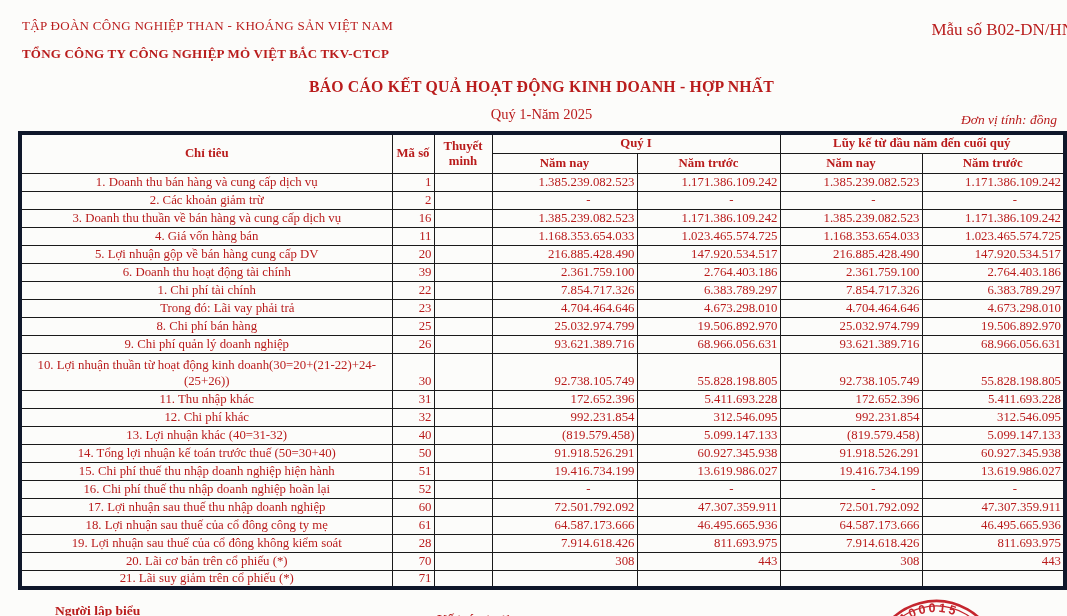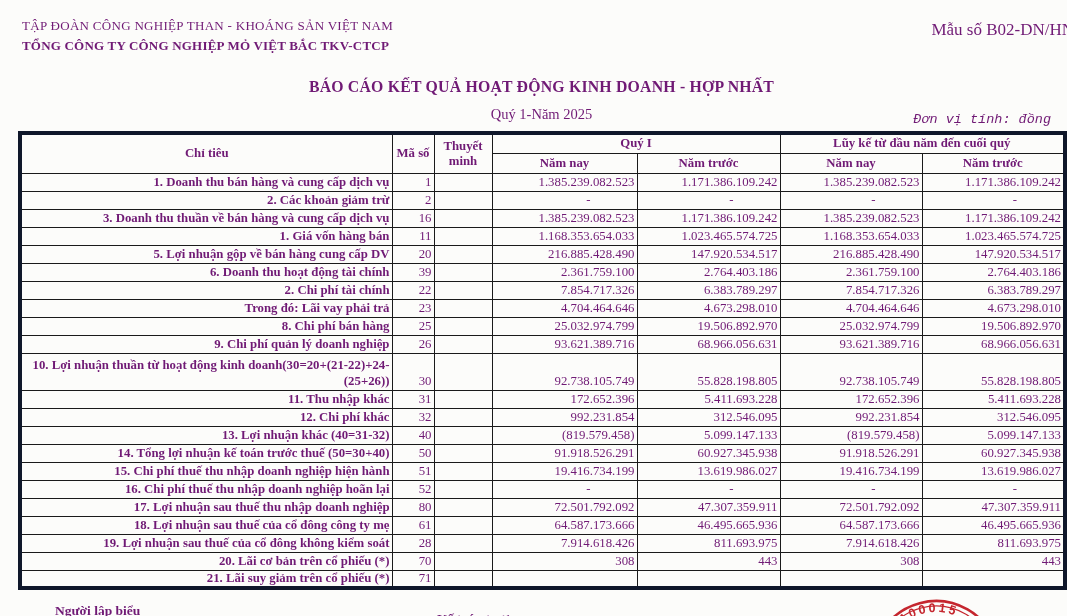--- a/index.html
+++ b/index.html
@@ -4,34 +4,34 @@
 <style>
   * { margin:0; padding:0; box-sizing:border-box; }
   html,body { background:#e8e8e8; }
   .page {
     position:relative;
     width:1067px; height:616px;
     margin:0 auto;
     background:#fcfcfa;
     overflow:hidden;
     font-family:"Liberation Serif","DejaVu Serif",serif;
-    color:#701a75;
+    color:#b91c1c;
   }
   
   .org-block { position:absolute; left:22px; top:16px; width:530px; line-height:1.5; }
   .org-line1 { font-size:13px; letter-spacing:.3px; }
-  .org-line2 { font-size:13px; font-weight:bold; letter-spacing:.2px; }
+  .org-line2 { font-size:13px; font-weight:bold; letter-spacing:.2px;margin-top:8px; }
   .form-block { position:absolute; left:576px; top:20px; width:498px; text-align:right; }
   .form-no { font-size:17px; }
   .form-issued { font-size:11.3px; font-style:italic; margin-top:2px; }
   
   .title-block { position:absolute; left:8px; top:78px; width:100%; text-align:center; }
   .report-title { font-size:15.8px; font-weight:bold; letter-spacing:.2px; }
   .report-subtitle { font-size:14.5px; font-weight:normal; margin-top:10px; }
-  .unit-note { position:absolute; right:16px; top:112px; font-size:13.5px; font-style:italic;font-family:Liberation Mono, monospace; }
+  .unit-note { position:absolute; right:10px; top:112px; font-size:13.5px; font-style:italic; }
   
   table.report {
     position:absolute; left:18px; top:131px; width:1045px;
     border-collapse:collapse; table-layout:fixed;
   }
   table.report th, table.report td {
     border:1.4px solid #1a1a1a;
     font-size:12.8px;
     padding:0 2px;
     overflow:hidden;
@@ -39,21 +39,21 @@
   table.report { border:4px solid #0f172a; }
   thead th { font-weight:bold; text-align:center; height:20px; line-height:1.15; }
   tbody td { height:18px; vertical-align:bottom; line-height:1.25; }
   col.w-label { width:372px; }
   col.w-ma    { width:42px;  }
   col.w-tm    { width:58px;  }
   col.w-q1    { width:145px; }
   col.w-q2    { width:143px; }
   col.w-l1    { width:142px; }
   col.w-l2    { width:143px; }
-  td.c-label { text-align:right; padding-left:4px;font-weight:bold; }
+  td.c-label { text-align:center; padding-left:4px; }
   td.c-label.indent { padding-left:43px; }
   td.c-ma  { text-align:right; padding-right:10px; }
   td.c-num { text-align:right; padding-right:12px; font-size:12.6px; }
   td.c-num.dash { padding-right:46px; }
   tr.tall td { height:37px; }
   
   .footer-left   { position:absolute; left:55px;  top:603px; font-size:13.5px; font-weight:bold; }
   .footer-center { position:absolute; left:437px; top:611px; font-size:13.5px; font-weight:bold; }
   .stamp { position:absolute; left:848px; top:576px; }
   .stamp text { font-family:"Liberation Sans","DejaVu Sans",sans-serif; font-weight:bold; letter-spacing:2.5px; }
@@ -126,21 +126,21 @@
         <tr>
       <td class="c-label">3. Doanh thu thuần về bán hàng và cung cấp dịch vụ</td>
       <td class="c-ma">16</td>
       <td class="c-tm"></td>
       <td class="c-num">1.385.239.082.523</td>
       <td class="c-num">1.171.386.109.242</td>
       <td class="c-num">1.385.239.082.523</td>
       <td class="c-num">1.171.386.109.242</td>
     </tr>
         <tr>
-      <td class="c-label">1. Giá vốn hàng bán</td>
+      <td class="c-label">4. Giá vốn hàng bán</td>
       <td class="c-ma">11</td>
       <td class="c-tm"></td>
       <td class="c-num">1.168.353.654.033</td>
       <td class="c-num">1.023.465.574.725</td>
       <td class="c-num">1.168.353.654.033</td>
       <td class="c-num">1.023.465.574.725</td>
     </tr>
         <tr>
       <td class="c-label">5. Lợi nhuận gộp về bán hàng cung cấp DV</td>
       <td class="c-ma">20</td>
@@ -153,21 +153,21 @@
         <tr>
       <td class="c-label">6. Doanh thu hoạt động tài chính</td>
       <td class="c-ma">39</td>
       <td class="c-tm"></td>
       <td class="c-num">2.361.759.100</td>
       <td class="c-num">2.764.403.186</td>
       <td class="c-num">2.361.759.100</td>
       <td class="c-num">2.764.403.186</td>
     </tr>
         <tr>
-      <td class="c-label">2. Chi phí tài chính</td>
+      <td class="c-label">1. Chi phí tài chính</td>
       <td class="c-ma">22</td>
       <td class="c-tm"></td>
       <td class="c-num">7.854.717.326</td>
       <td class="c-num">6.383.789.297</td>
       <td class="c-num">7.854.717.326</td>
       <td class="c-num">6.383.789.297</td>
     </tr>
         <tr>
       <td class="c-label indent">Trong đó: Lãi vay phải trả</td>
       <td class="c-ma">23</td>
@@ -253,21 +253,21 @@
       <td class="c-label">16. Chi phí thuế thu nhập doanh nghiệp hoãn lại</td>
       <td class="c-ma">52</td>
       <td class="c-tm"></td>
       <td class="c-num dash">-</td>
       <td class="c-num dash">-</td>
       <td class="c-num dash">-</td>
       <td class="c-num dash">-</td>
     </tr>
         <tr>
       <td class="c-label">17. Lợi nhuận sau thuế thu nhập doanh nghiệp</td>
-      <td class="c-ma">80</td>
+      <td class="c-ma">60</td>
       <td class="c-tm"></td>
       <td class="c-num">72.501.792.092</td>
       <td class="c-num">47.307.359.911</td>
       <td class="c-num">72.501.792.092</td>
       <td class="c-num">47.307.359.911</td>
     </tr>
         <tr>
       <td class="c-label">18. Lợi nhuận sau thuế của cổ đông công ty mẹ</td>
       <td class="c-ma">61</td>
       <td class="c-tm"></td>

